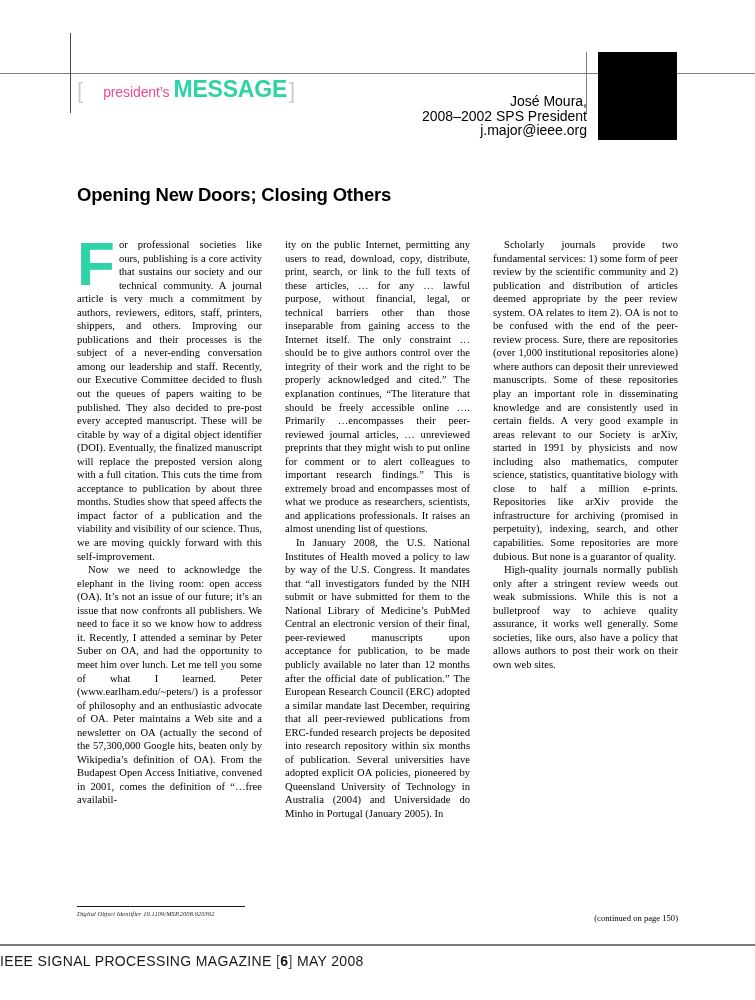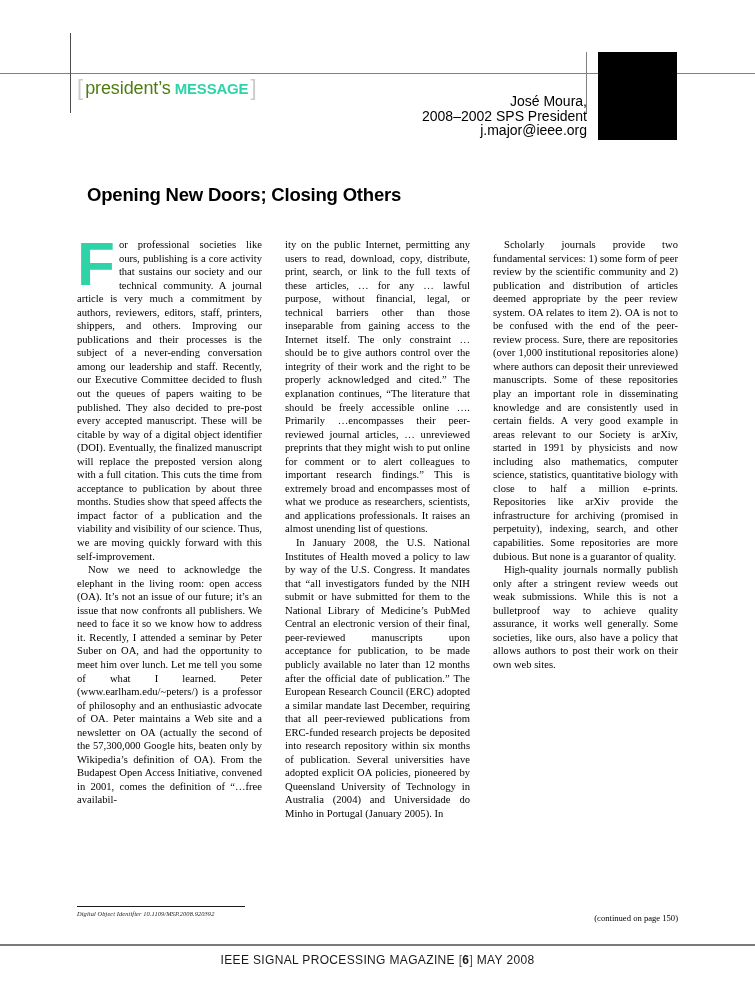--- a/index.html
+++ b/index.html
@@ -65,26 +65,27 @@
     color: #cccccc;
     font-size: 22px;
     line-height: 1;
     font-weight: 300;
     position: relative;
     top: 1px;
   }
   .bracket-left { margin-right: 2px; }
   .bracket-right { margin-left: 2px; }
   .mast-word-1 {
-    font-size: 18px;
-    color: #4d7c0f;
+    font-size: 14px;
+    color: #ec4899;
     letter-spacing: -0.1px;
+    margin-left: 18px;
   }
   .mast-word-2 {
-    font-size: 15px;
+    font-size: 23px;
     color: #2ed3a7;
     font-weight: bold;
     letter-spacing: -0.2px;
     margin-left: 4px;
     text-align: right;
   }
 
   
   .byline {
     position: absolute;
@@ -93,21 +94,21 @@
     text-align: right;
     font-family: "Liberation Sans", sans-serif;
     font-size: 14px;
     line-height: 14.5px;
     color: #000000;
   }
 
   
   .article-title {
     position: absolute;
-    left: 87px;
+    left: 77px;
     top: 172px;
     font-family: "Liberation Sans", sans-serif;
     font-size: 18.5px;
     font-weight: bold;
     letter-spacing: -0.2px;
     color: #000000;
   }
 
   
   .columns {
@@ -183,23 +184,23 @@
     top: 944px;
     width: 755px;
     height: 2px;
     background: #7a7a7a;
   }
   .footer {
     position: absolute;
     left: 0px;
     top: 953px;
     width: 755px;
-    text-align: center;
-    font-family: "Liberation Sans", sans-serif;
-    font-size: 12px;
+    text-align: left;
+    font-family: "Liberation Sans", sans-serif;
+    font-size: 14px;
     letter-spacing: 0.35px;
     color: #1a1a1a;
   }
   .footer .pageno { font-weight: bold; }
   .footer .brk { color: #4d4d4d; }
 </style>
 </head>
 <body>
 
 <div class="crop-rule-top"></div>

